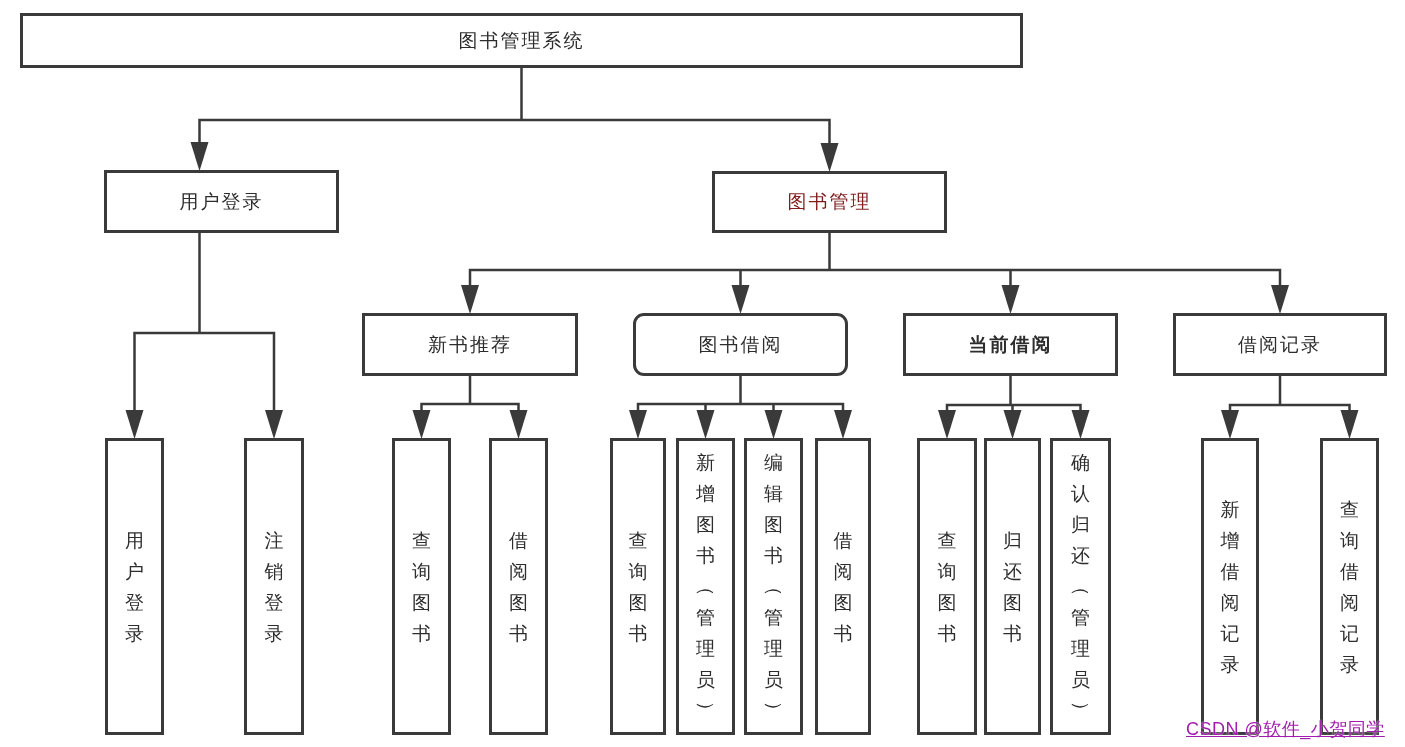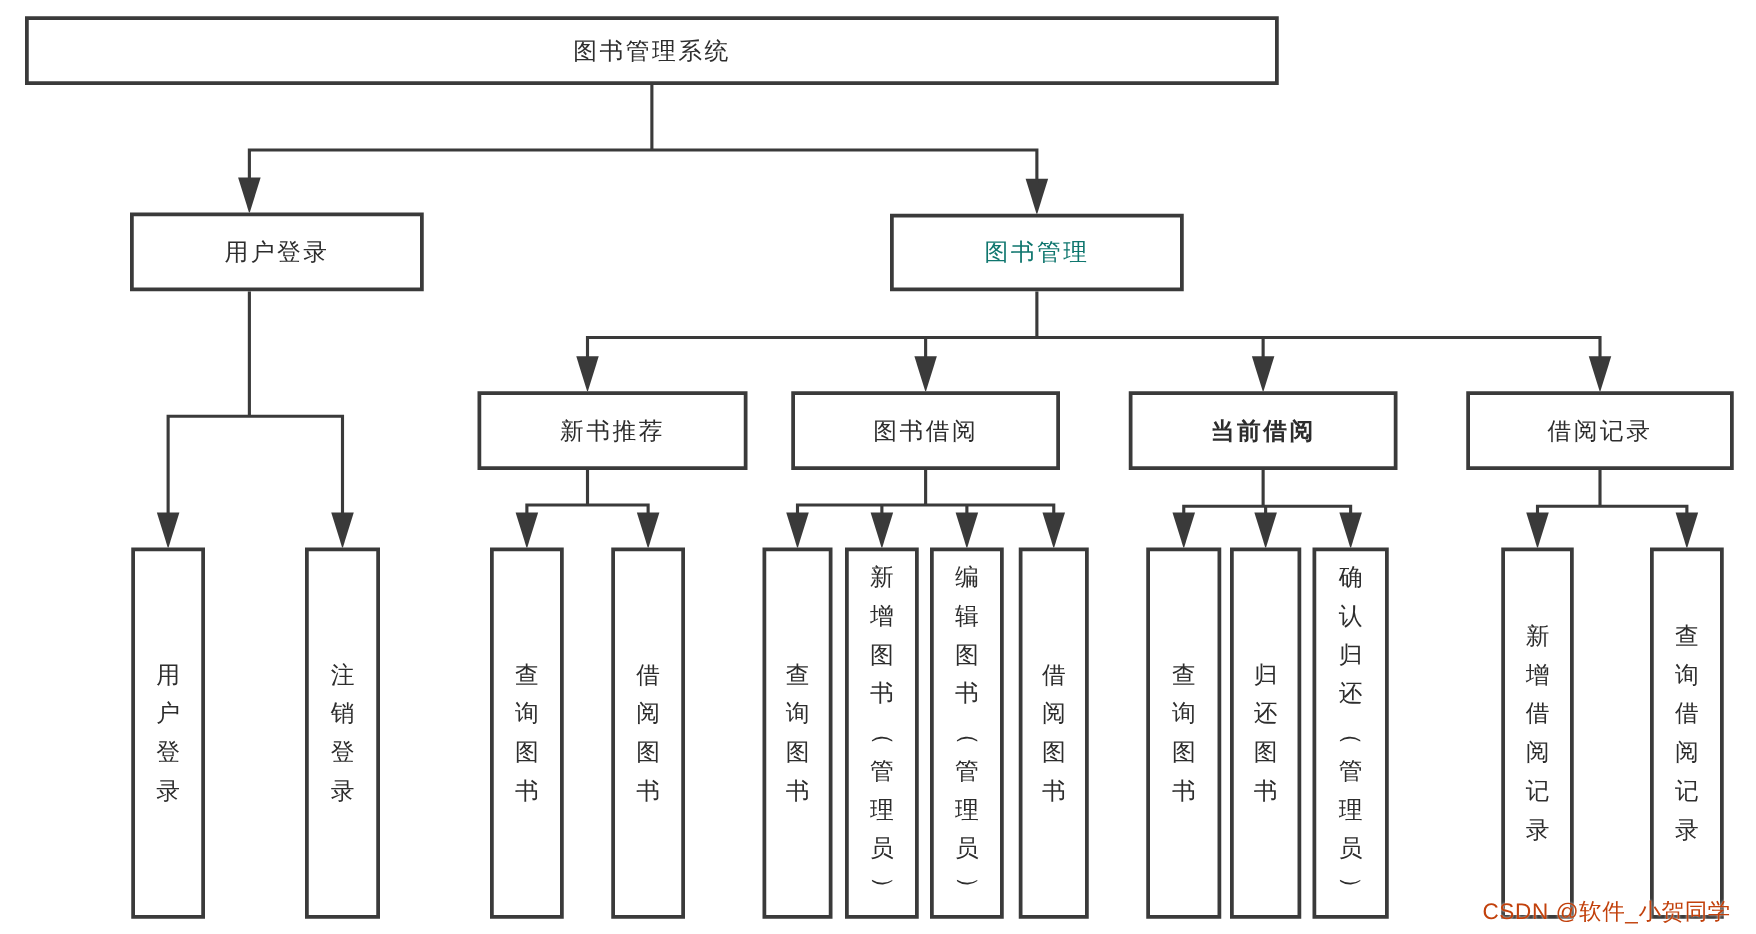--- a/index.html
+++ b/index.html
@@ -92,34 +92,34 @@
       <polygon points="834,410 852,410 843,439" fill="#3a3a3a"></polygon>
       <path d="M 740.5 376 L 740.5 404 M 636.75 404 L 844.25 404 M 638 404 L 638 413 M 705.5 404 L 705.5 413 M 773.5 404 L 773.5 413 M 843 404 L 843 413" stroke="#3a3a3a" stroke-width="2.5" fill="none"></path>
       <polygon points="938,410 956,410 947,439" fill="#3a3a3a"></polygon>
       <polygon points="1003.5,410 1021.5,410 1012.5,439" fill="#3a3a3a"></polygon>
       <polygon points="1071.5,410 1089.5,410 1080.5,439" fill="#3a3a3a"></polygon>
       <path d="M 1010.5 376 L 1010.5 405 M 945.75 405 L 1081.75 405 M 947 405 L 947 413 M 1012.5 405 L 1012.5 413 M 1080.5 405 L 1080.5 413" stroke="#3a3a3a" stroke-width="2.5" fill="none"></path>
       <polygon points="1221,410 1239,410 1230,439" fill="#3a3a3a"></polygon>
       <polygon points="1340.5,410 1358.5,410 1349.5,439" fill="#3a3a3a"></polygon>
       <path d="M 1280 376 L 1280 405 M 1228.75 405 L 1350.75 405 M 1230 405 L 1230 413 M 1349.5 405 L 1349.5 413" stroke="#3a3a3a" stroke-width="2.5" fill="none"></path>
     </svg>
-  <span id="watermark" style="color: #c2410c;">CSDN @软件_小贺同学</span>
+  <span id="watermark" style="color: #a21caf; text-decoration: underline;">CSDN @软件_小贺同学</span>
 <div class="node" style="left: 20px; top: 13px; width: 1003px; height: 55px; border-color: rgb(58, 58, 58);">
       <div class="label" style="color: rgb(45, 45, 45);">图书管理系统</div>
     </div>
     <div class="node" style="left: 82px; top: 170px; width: 235px; height: 63px; border-color: rgb(58, 58, 58); margin-left: 22px;">
       <div class="label" style="color: rgb(45, 45, 45);">用户登录</div>
     </div>
     <div class="node" style="left: 712px; top: 171px; width: 235px; height: 62px; border-color: rgb(58, 58, 58);">
-      <div class="label" style="color: #0f766e;">图书管理</div>
-    </div>
-    <div class="node" style="left: 382px; top: 313px; width: 216px; height: 63px; border-color: rgb(58, 58, 58);">
+      <div class="label" style="color: #7f1d1d;">图书管理</div>
+    </div>
+    <div class="node" style="left: 362px; top: 313px; width: 216px; height: 63px; border-color: rgb(58, 58, 58);">
       <div class="label" style="color: rgb(45, 45, 45);">新书推荐</div>
     </div>
-    <div class="node" style="left: 633px; top: 313px; width: 215px; height: 63px; border-color: rgb(58, 58, 58);">
+    <div class="node" style="left: 633px; top: 313px; width: 215px; height: 63px; border-color: rgb(58, 58, 58); border-radius: 11px;">
       <div class="label" style="color: rgb(45, 45, 45);">图书借阅</div>
     </div>
     <div class="node" style="left: 903px; top: 313px; width: 215px; height: 63px; border-color: rgb(58, 58, 58);">
       <div class="label" style="color: rgb(45, 45, 45); font-weight: bold;">当前借阅</div>
     </div>
     <div class="node" style="left: 1173px; top: 313px; width: 214px; height: 63px; border-color: rgb(58, 58, 58);">
       <div class="label" style="color: rgb(45, 45, 45);">借阅记录</div>
     </div>
     <div class="node vertical" style="left: 105px; top: 438px; width: 59px; height: 297px; border-color: rgb(58, 58, 58);">
       <div class="label" style="color: rgb(45, 45, 45);">

